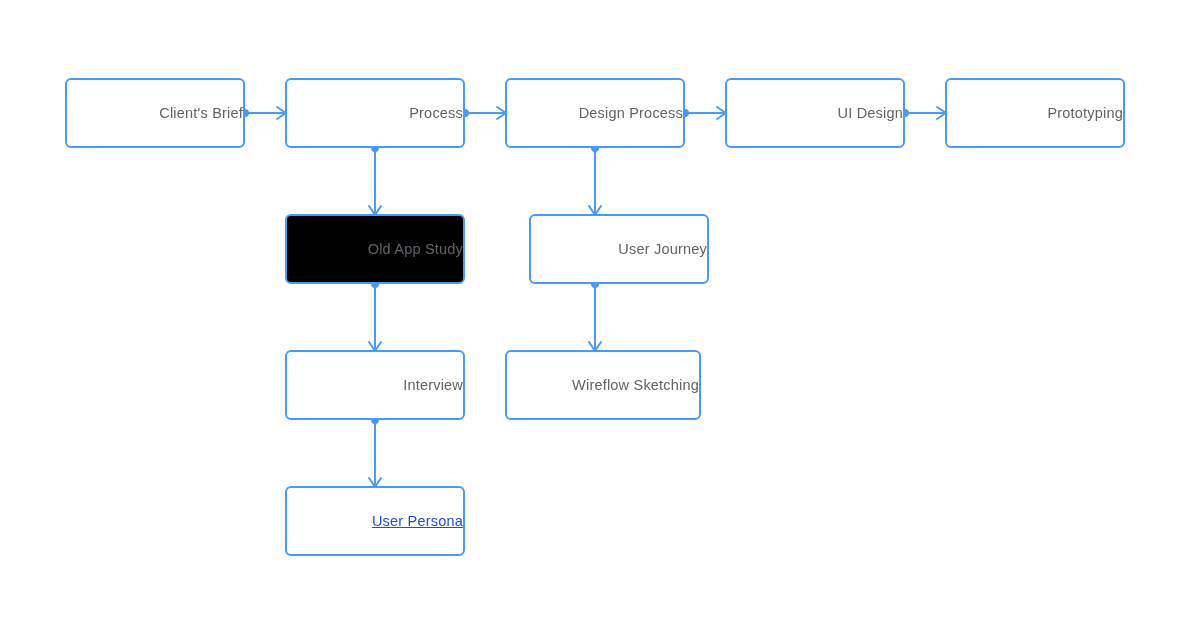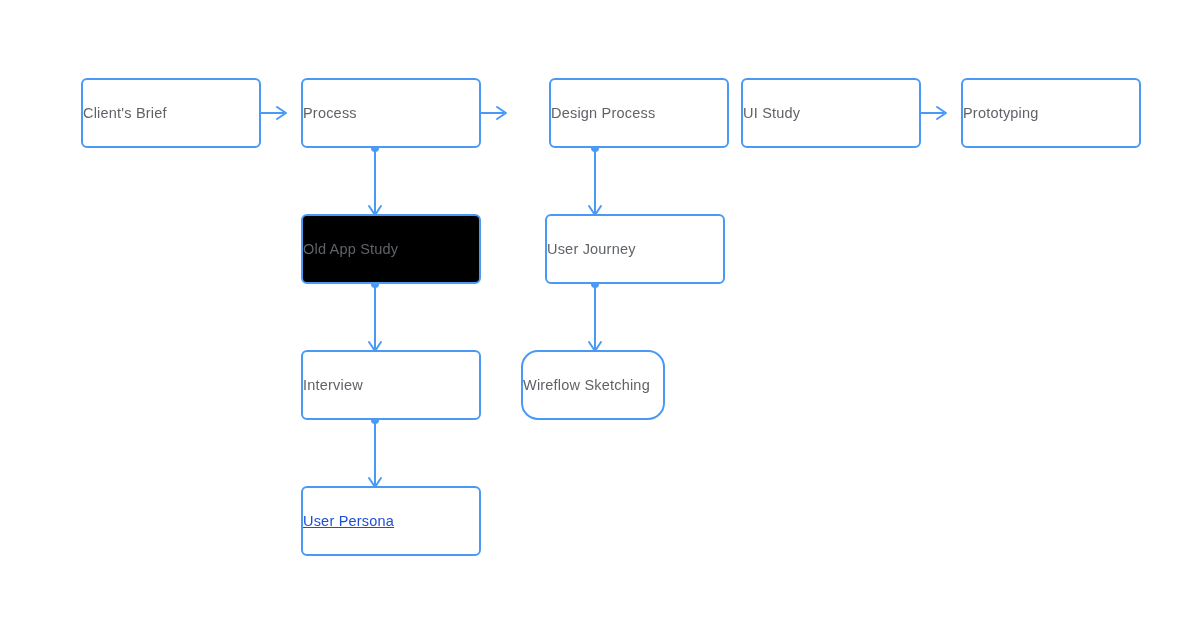--- a/index.html
+++ b/index.html
@@ -27,23 +27,22 @@
     pointer-events: stroke;
   }
   .node {
     position: absolute;
     box-sizing: border-box;
     background: #ffffff;
     border: 2px solid #4a9af5;
     border-radius: 6px;
     display: flex;
     align-items: center;
-    justify-content: flex-start;
+    justify-content: flex-end;
     cursor: default;
-    margin-left: 16px;
   }
   .node-label {
     color: #5f6368;
     font-size: 14.5px;
     letter-spacing: 0.2px;
     white-space: nowrap;
   }
 </style>
 </head>
 <body>
@@ -96,38 +95,38 @@
         <polyline points="589,342 595,351 601,342" fill="none" stroke="#4a9af5" stroke-width="2" stroke-linecap="round" stroke-linejoin="round"></polyline>
       </g>
     </svg>
   <div id="node-layer">
       <div class="node" style="left: 65px; top: 78px; width: 180px; height: 70px; border-color: rgb(74, 154, 245); background: rgb(255, 255, 255);">
         <span class="node-label" style="color: rgb(95, 99, 104);">Client's Brief</span>
       </div>
       <div class="node" style="left: 285px; top: 78px; width: 180px; height: 70px; border-color: rgb(74, 154, 245); background: rgb(255, 255, 255);">
         <span class="node-label" style="color: rgb(95, 99, 104);">Process</span>
       </div>
-      <div class="node" style="left: 533px; top: 78px; width: 180px; height: 70px; border-color: rgb(74, 154, 245); background: rgb(255, 255, 255);">
+      <div class="node" style="left: 505px; top: 78px; width: 180px; height: 70px; border-color: rgb(74, 154, 245); background: rgb(255, 255, 255);">
         <span class="node-label" style="color: rgb(95, 99, 104);">Design Process</span>
       </div>
       <div class="node" style="left: 725px; top: 78px; width: 180px; height: 70px; border-color: rgb(74, 154, 245); background: rgb(255, 255, 255);">
-        <span class="node-label" style="color: rgb(95, 99, 104);">UI Study</span>
+        <span class="node-label" style="color: rgb(95, 99, 104);">UI Design</span>
       </div>
       <div class="node" style="left: 945px; top: 78px; width: 180px; height: 70px; border-color: rgb(74, 154, 245); background: rgb(255, 255, 255);">
         <span class="node-label" style="color: rgb(95, 99, 104);">Prototyping</span>
       </div>
       <div class="node" style="left: 285px; top: 214px; width: 180px; height: 70px; border-color: rgb(74, 154, 245); background: #000000;">
         <span class="node-label" style="color: rgb(95, 99, 104);">Old App Study</span>
       </div>
       <div class="node" style="left: 529px; top: 214px; width: 180px; height: 70px; border-color: rgb(74, 154, 245); background: rgb(255, 255, 255);">
         <span class="node-label" style="color: rgb(95, 99, 104);">User Journey</span>
       </div>
       <div class="node" style="left: 285px; top: 350px; width: 180px; height: 70px; border-color: rgb(74, 154, 245); background: rgb(255, 255, 255);">
         <span class="node-label" style="color: rgb(95, 99, 104);">Interview</span>
       </div>
-      <div class="node" style="left: 505px; top: 350px; width: 144px; height: 70px; border-color: rgb(74, 154, 245); background: rgb(255, 255, 255); border-radius: 17px;">
+      <div class="node" style="left: 505px; top: 350px; width: 196px; height: 70px; border-color: rgb(74, 154, 245); background: rgb(255, 255, 255);">
         <span class="node-label" style="color: rgb(95, 99, 104);">Wireflow Sketching</span>
       </div>
       <div class="node" style="left: 285px; top: 486px; width: 180px; height: 70px; border-color: rgb(74, 154, 245); background: rgb(255, 255, 255);">
         <span class="node-label" style="color: #1d4ed8; text-decoration: underline;">User Persona</span>
       </div>
     </div>
 </div>
 
 </body></html>

